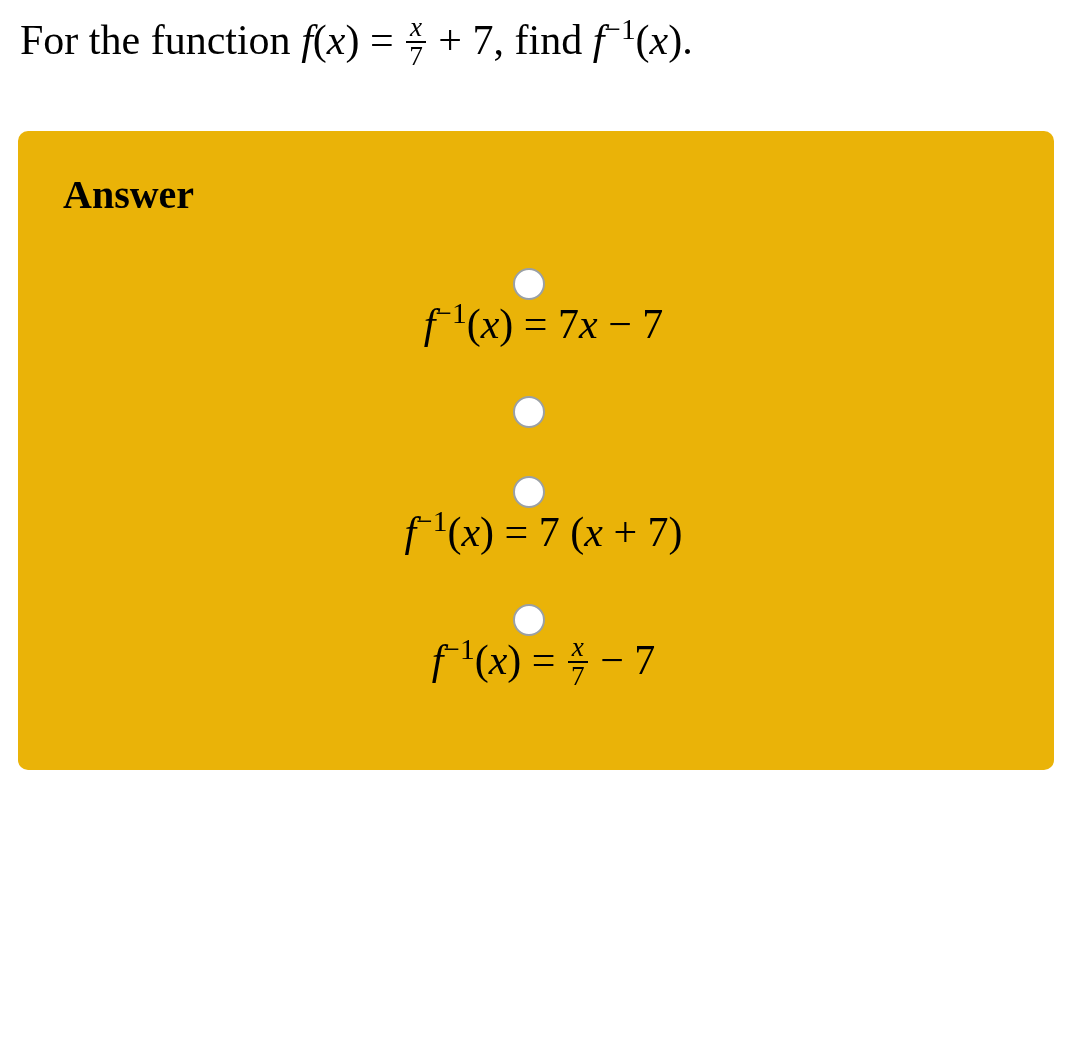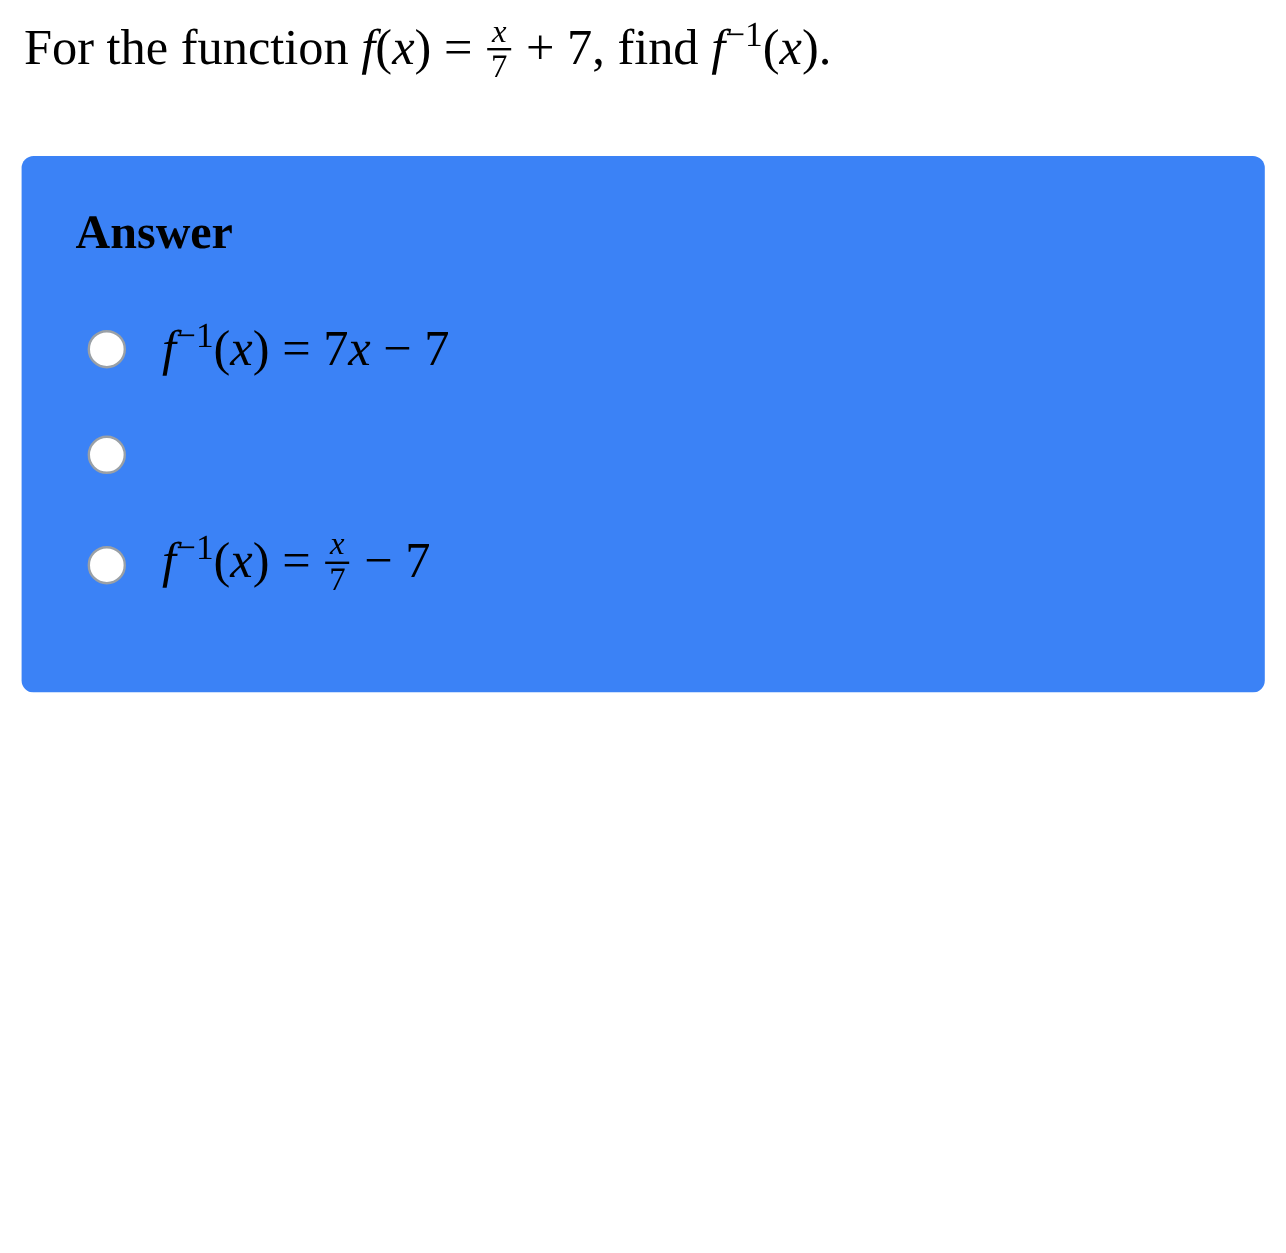--- a/index.html
+++ b/index.html
@@ -8,35 +8,36 @@
     font-size:42px;
     color:#000;
     width:1072px;
     background:#fff;
   }
   .question{
     padding:12px 20px 30px 20px;
     line-height:1.35;
   }
   .answer-block{
-    background:#3b82f6;
+    background:#eab308;
     border-radius:10px;
     margin:28px 18px 0 18px;
     padding:40px 40px 30px 45px;
   }
   .answer-title{
     font-weight:bold;
     font-size:40px;
     margin-bottom:50px;
   }
   .option{
     display:flex;
     align-items:center;
     margin:0 0 48px 10px;
     font-size:42px;
+    flex-direction:column;
   }
   .radio{
     width:28px;height:28px;border:2px solid #9aa0a6;border-radius:50%;
     margin-right:30px;flex:0 0 auto;
     background:#fff;
   }
   .math{
     font-family:"Times New Roman",Times,serif;
     font-style:italic;
     white-space:nowrap;
@@ -65,15 +66,19 @@
 
   <div class="option">
     <div class="radio"></div>
     <div><span class="math">f<sup><span class="rm">−1</span></sup><span class="rm">(</span>x<span class="rm">)</span> <span class="rm">= 7</span>x <span class="rm">− 7</span></span></div>
   </div>
   <div class="option">
     <div class="radio"></div>
   </div>
   <div class="option">
     <div class="radio"></div>
+    <div><span class="math">f<sup><span class="rm">−1</span></sup><span class="rm">(</span>x<span class="rm">)</span> <span class="rm">= 7 (</span>x <span class="rm">+ 7)</span></span></div>
+  </div>
+  <div class="option">
+    <div class="radio"></div>
     <div><span class="math">f<sup><span class="rm">−1</span></sup><span class="rm">(</span>x<span class="rm">)</span> <span class="rm">=</span> <span class="frac"><span class="num">x</span><span class="den rm">7</span></span> <span class="rm">− 7</span></span></div>
   </div>
 </div>
 
 </body></html>

